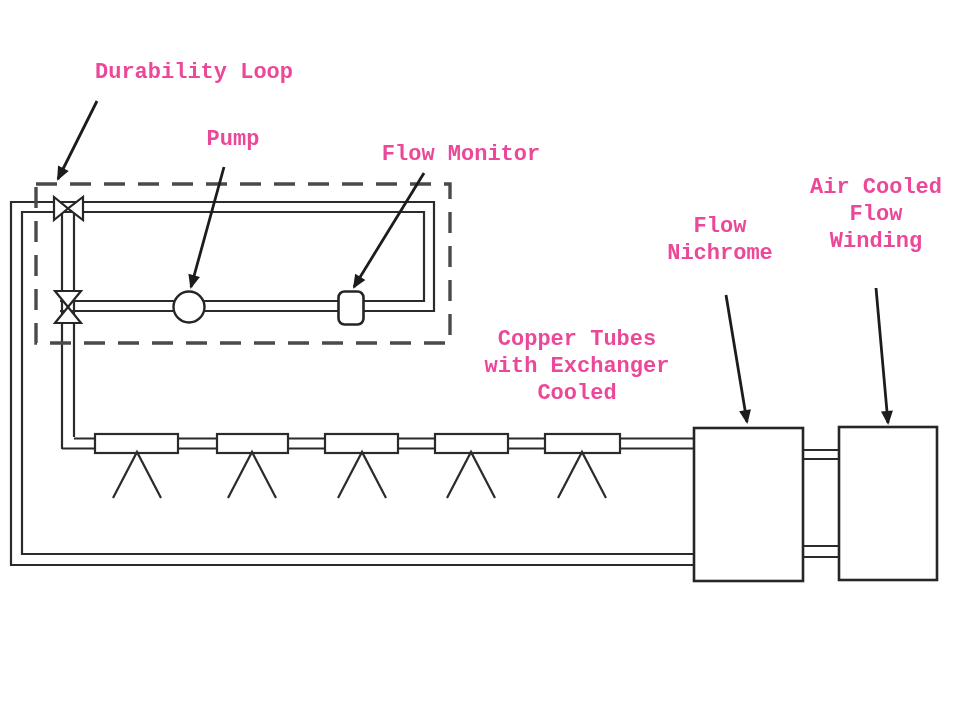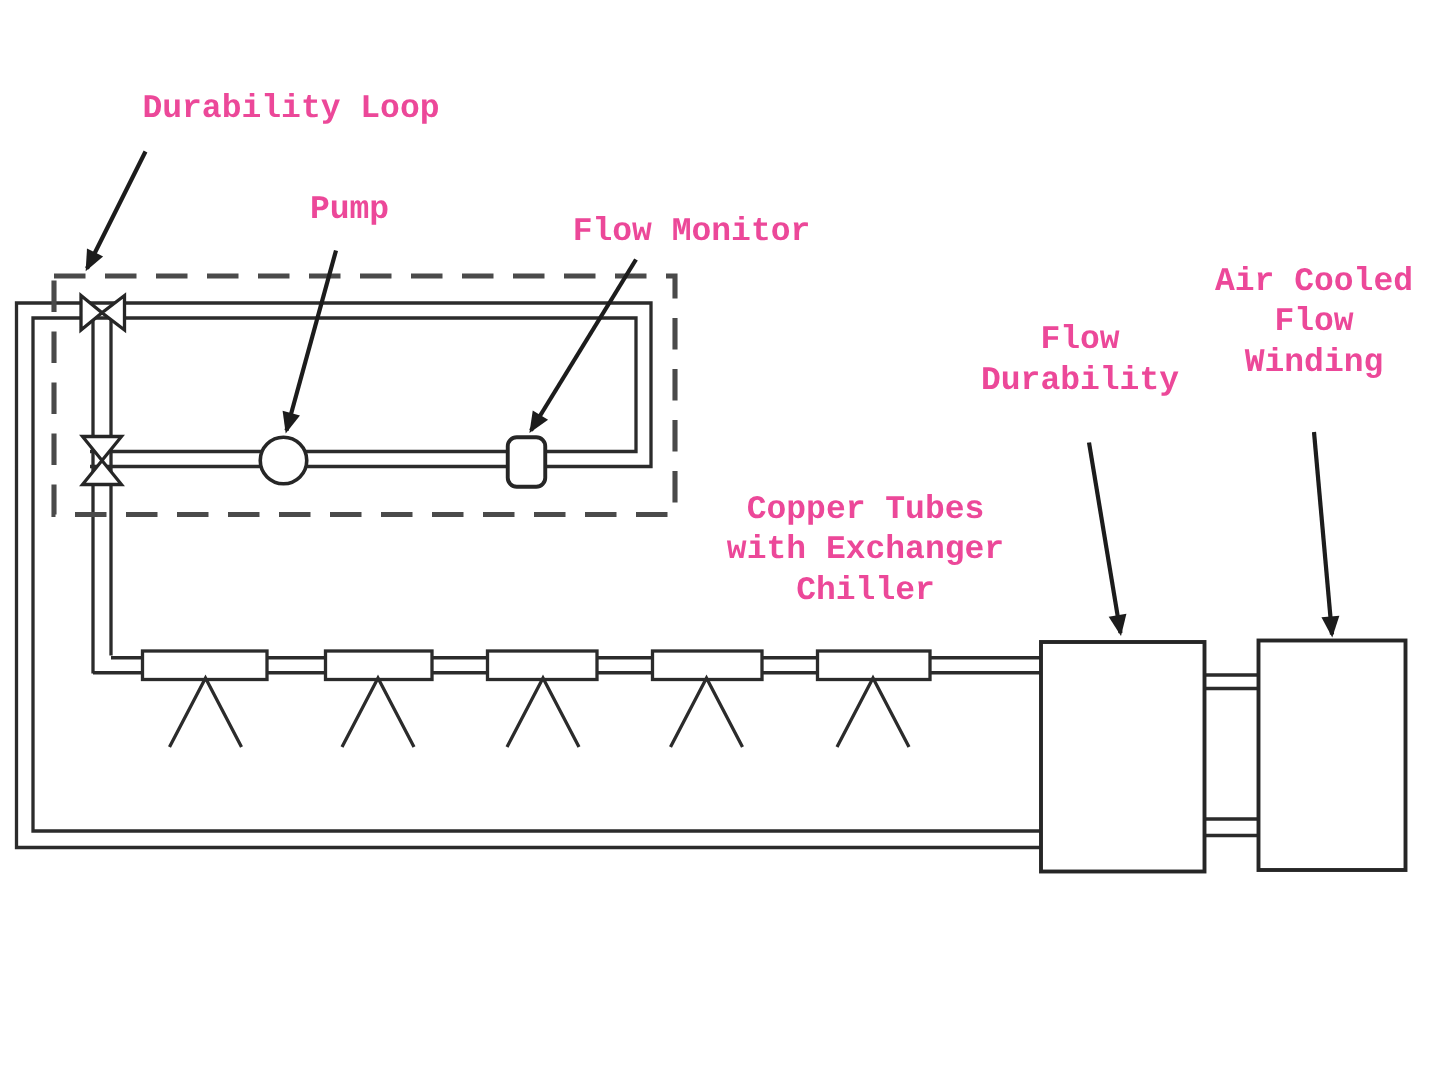--- a/index.html
+++ b/index.html
@@ -99,26 +99,26 @@
 
   <div class="label" style="left:194px; top:59px;">Durability Loop</div>
 
   <div class="label" style="left:233px; top:126px;">Pump</div>
 
   <div class="label" style="left:461px; top:141px;">Flow Monitor</div>
 
   <div class="label" style="left:577px; top:326px;">
     <div>Copper Tubes</div>
     <div>with Exchanger</div>
-    <div>Chiller</div>
+    <div>Cooled</div>
   </div>
 
   <div class="label" style="left:720px; top:213px;">
     <div>Flow</div>
-    <div>Durability</div>
+    <div>Nichrome</div>
   </div>
 
   <div class="label" style="left:866px; top:174px;margin-left:10px;">
     <div>Air Cooled</div>
     <div>Flow</div>
     <div>Winding</div>
   </div>
 
 </div>
 

